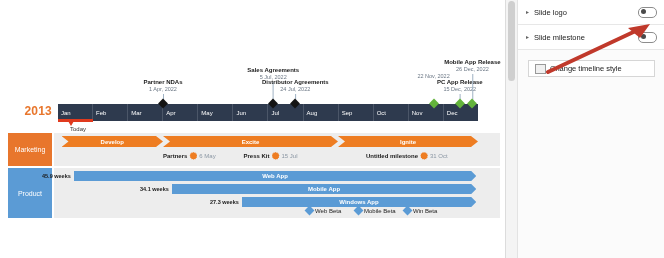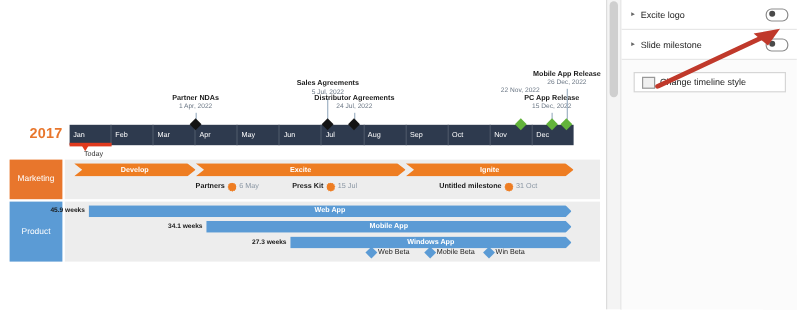--- a/index.html
+++ b/index.html
@@ -115,21 +115,21 @@
   
   .arrow{position:absolute;left:544px;top:22px;width:110px;height:52px;pointer-events:none;}
 </style>
 </head>
 <body>
 
 <div class="app">
 
   <div class="canvas">
 
-    <div class="year">2017</div>
+    <div class="year">2013</div>
 
     <div class="axis" id="axis">
         <div class="m">Jan</div>
         <div class="m">Feb</div>
         <div class="m">Mar</div>
         <div class="m">Apr</div>
         <div class="m">May</div>
         <div class="m">Jun</div>
         <div class="m">Jul</div>
         <div class="m">Aug</div>
@@ -244,21 +244,21 @@
   </div>
 
   <div class="vscroll">
     <div class="thumb"></div>
   </div>
 
   <div class="panel">
 
     <div class="prow">
       <span class="caret">▸</span>
-      <span class="lbl">Excite logo</span>
+      <span class="lbl">Slide logo</span>
       <span class="toggle">
         <span class="knob"></span>
       </span>
     </div>
 
     <div class="prow">
       <span class="caret">▸</span>
       <span class="lbl">Slide milestone</span>
       <span class="toggle">
         <span class="knob"></span>

